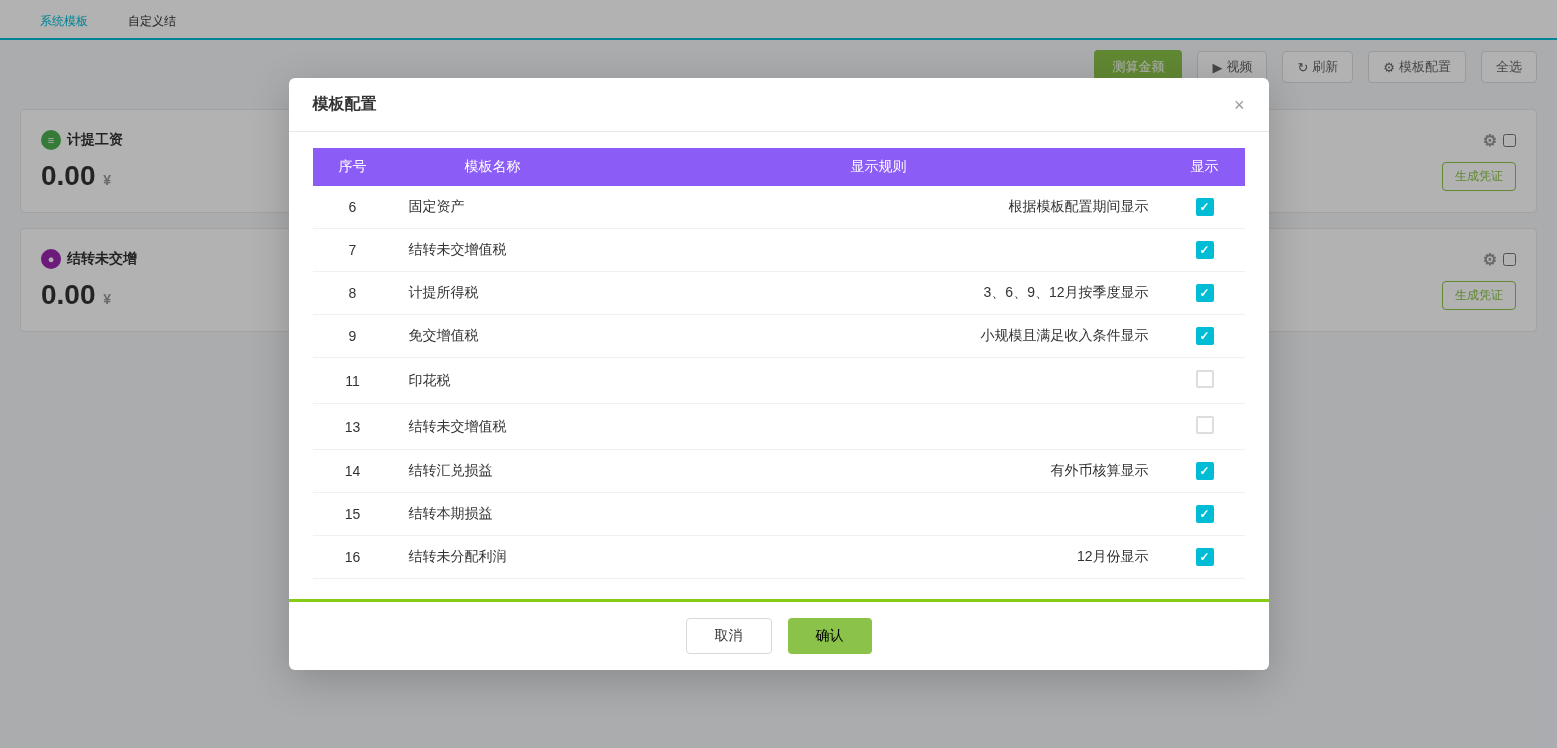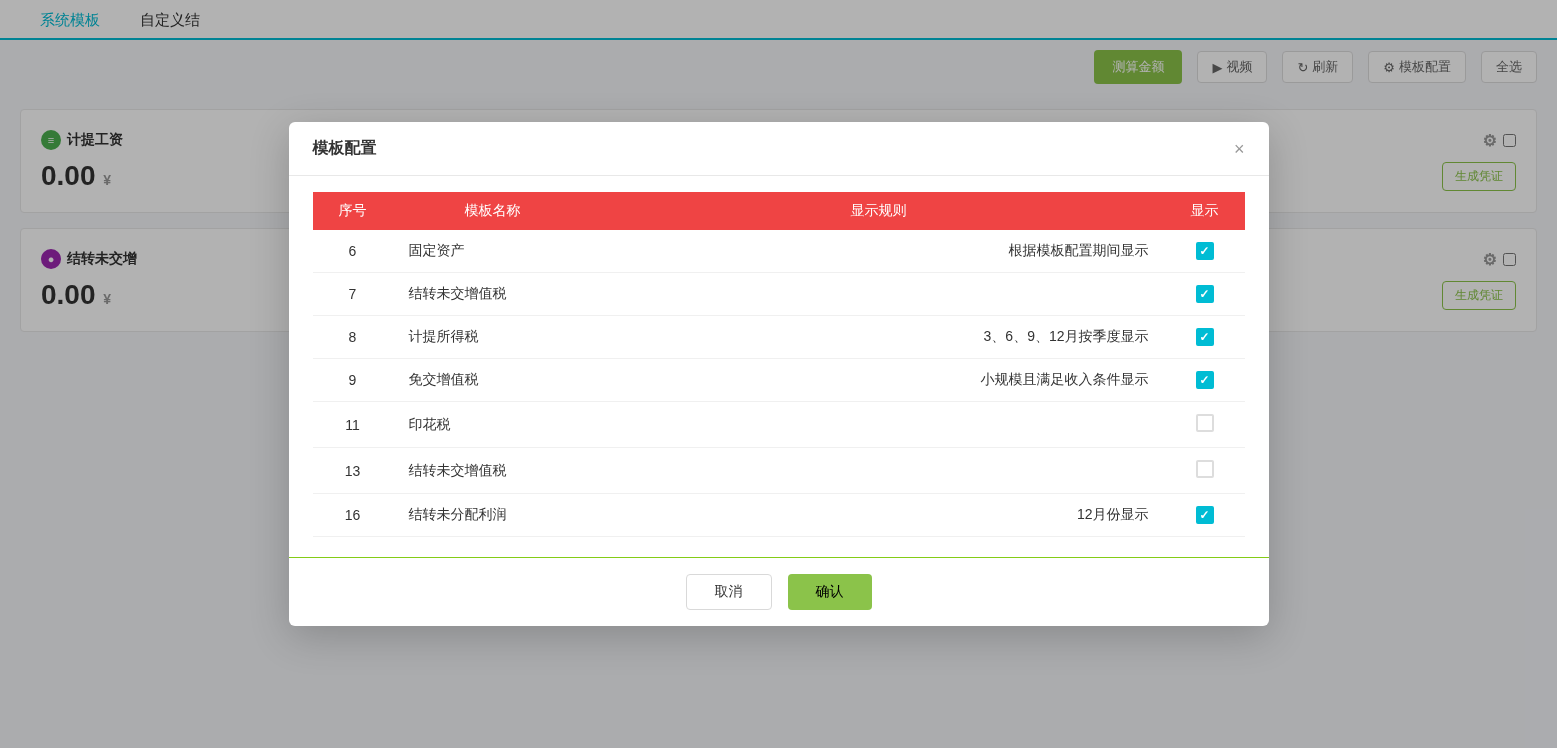--- a/index.html
+++ b/index.html
@@ -43,21 +43,21 @@
       height: 40px;
       display: flex;
       align-items: flex-end;
       padding: 0 20px;
       gap: 0;
       border-bottom: 2px solid #00bcd4;
     }
 
     .tab-item {
       padding: 8px 20px;
-      font-size: 15px;
+      font-size: 12px;
       cursor: pointer;
       color: #333;
       border-bottom: 2px solid transparent;
       margin-bottom: -2px;
     }
 
     .tab-item.active {
       color: #00bcd4;
       border-bottom: 2px solid #00bcd4;
     }
@@ -174,21 +174,21 @@
     }
 
     
     .config-table {
       width: 100%;
       border-collapse: collapse;
       margin-top: 16px;
     }
 
     .config-table thead tr {
-      background: #ef4444;
+      background: #8b5cf6;
     }
 
     .config-table thead th {
       color: #fff;
       font-weight: normal;
       padding: 10px 16px;
       text-align: center;
       font-size: 14px;
     }
 
@@ -263,21 +263,21 @@
       background: #ccc;
       border-radius: 3px;
     }
 
     
     .modal-footer {
       display: flex;
       justify-content: center;
       padding: 16px 24px;
       gap: 16px;
-      border-top: 1px solid #84cc16;
+      border-top: 3px solid #84cc16;
     }
 
     .btn-cancel {
       background: #fff;
       color: #333;
       border: 1px solid #d9d9d9;
       padding: 8px 28px;
       border-radius: 4px;
       cursor: pointer;
       font-size: 14px;
@@ -458,20 +458,36 @@
     </tr>
             <tr>
       <td>13</td>
       <td>结转未交增值税</td>
       <td></td>
       <td style="text-align:center;">
         <span class="custom-checkbox "></span>
       </td>
     </tr>
             <tr>
+      <td>14</td>
+      <td>结转汇兑损益</td>
+      <td>有外币核算显示</td>
+      <td style="text-align:center;">
+        <span class="custom-checkbox checked"></span>
+      </td>
+    </tr>
+            <tr>
+      <td>15</td>
+      <td>结转本期损益</td>
+      <td></td>
+      <td style="text-align:center;">
+        <span class="custom-checkbox checked"></span>
+      </td>
+    </tr>
+            <tr>
       <td>16</td>
       <td>结转未分配利润</td>
       <td>12月份显示</td>
       <td style="text-align:center;">
         <span class="custom-checkbox checked"></span>
       </td>
     </tr>
           </tbody>
       </table>
     </div>

